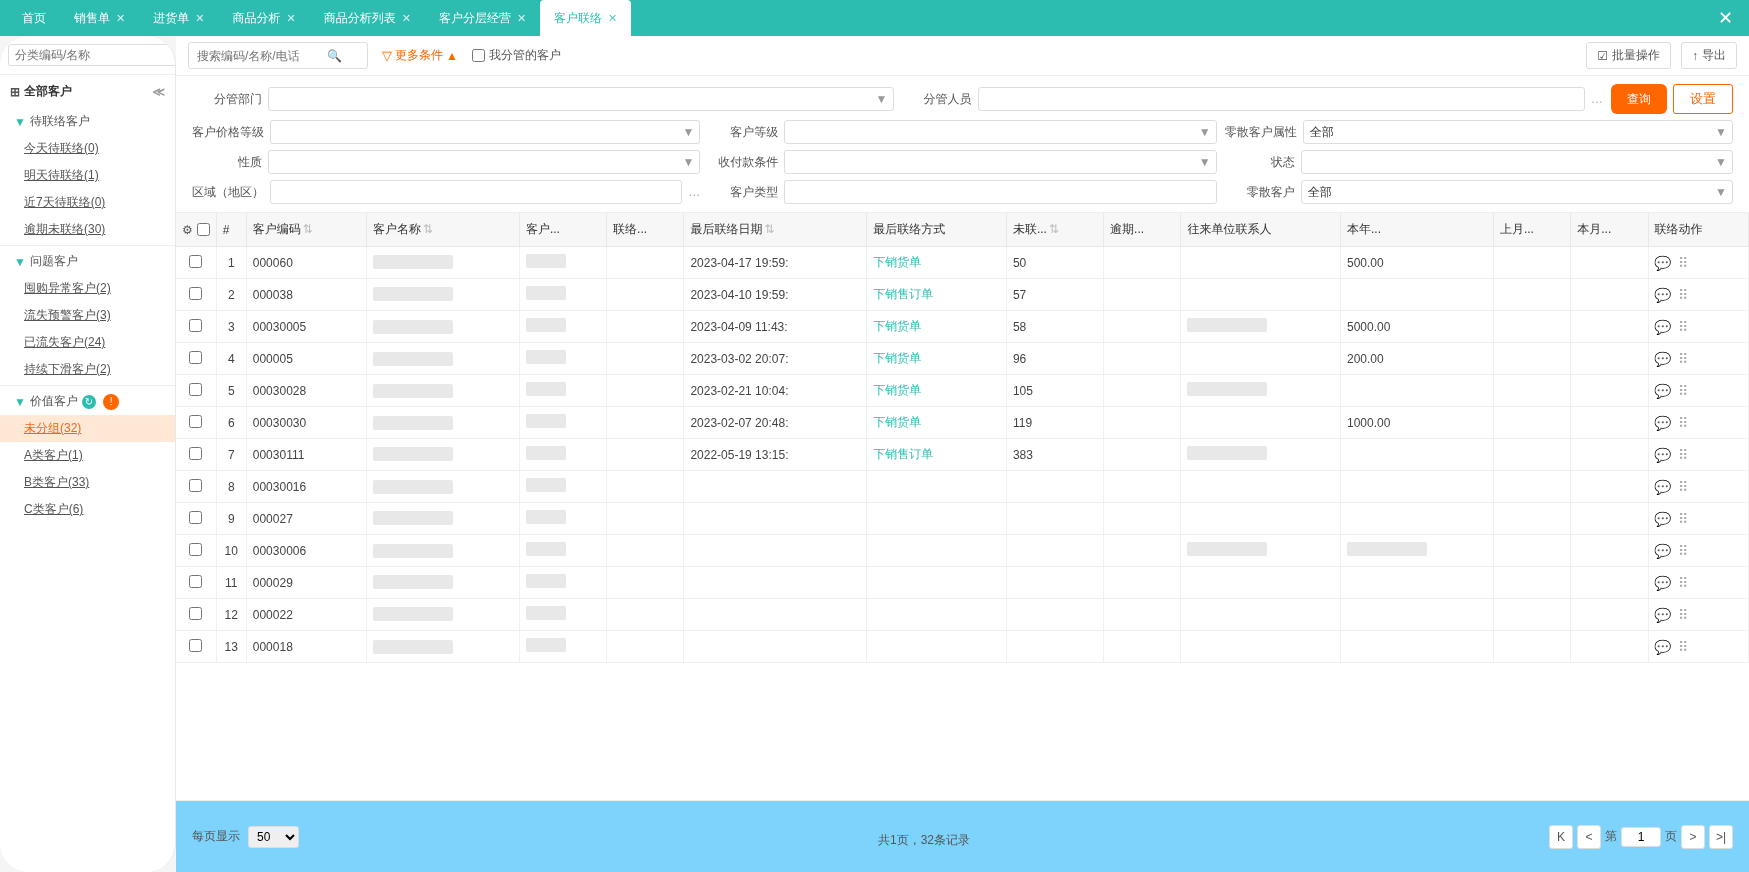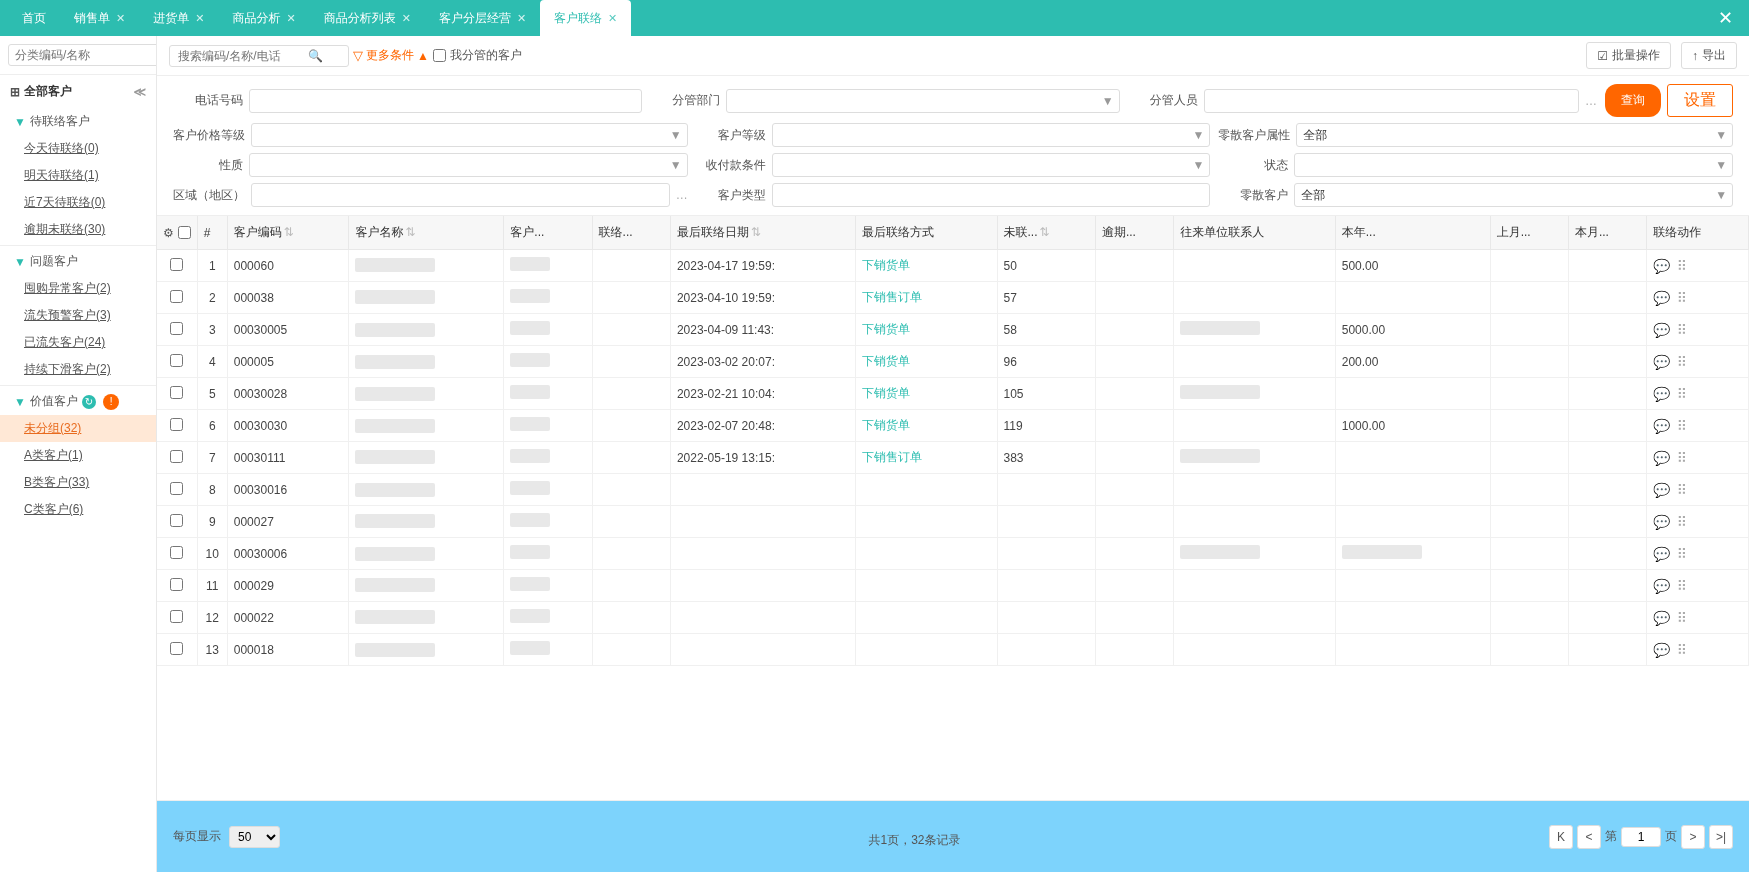--- a/index.html
+++ b/index.html
@@ -43,26 +43,27 @@
     }
 
     
     .main-layout {
       display: flex;
       height: calc(100vh - 36px);
     }
 
     
     .sidebar {
-      width: 157px;
+      width: 176px;
       background: #fff;
       border-right: 1px solid #e8e8e8;
       display: flex;
       flex-direction: column;
       overflow-y: auto;
+      border-radius: 29px;
     }
     .sidebar-search {
       display: flex;
       align-items: center;
       padding: 8px;
       border-bottom: 1px solid #eee;
     }
     .sidebar-search input {
       flex: 1;
       border: 1px solid #ddd;
@@ -127,25 +128,24 @@
       flex: 1;
       display: flex;
       flex-direction: column;
       overflow: hidden;
       background: #fff;
     }
 
     
     .filter-bar {
       display: flex;
-      align-items: center;
       padding: 6px 12px;
       background: #fff;
       border-bottom: 1px solid #eee;
-      gap: 4px;
+      gap: 14px;
     }
     .filter-search {
       display: flex;
       align-items: center;
       border: 1px solid #ddd;
       border-radius: 3px;
       padding: 3px 8px;
       width: 180px;
     }
     .filter-search input {
@@ -255,32 +255,32 @@
     .filter-btn-row {
       display: flex;
       gap: 6px;
       margin-left: auto;
     }
     .btn-query {
       background: #ff6600;
       color: #fff;
       border: none;
       padding: 5px 16px;
-      border-radius: 12px;
+      border-radius: 6px;
       cursor: pointer;
       font-size: 12px;
     }
     .btn-reset {
       background: #fff;
       color: #ff6600;
       border: 1px solid #ff6600;
       padding: 5px 16px;
       border-radius: 3px;
       cursor: pointer;
-      font-size: 16px;
+      font-size: 13px;
     }
 
     
     .table-area {
       flex: 1;
       overflow: auto;
       background: #fff;
     }
     table {
       width: 100%;
@@ -511,24 +511,20 @@
           <span>↑</span>
           <span>导出</span>
         </button>
       </div>
     </div>
 
     <div class="adv-filter">
 
       <div class="adv-filter-row">
         <div class="filter-field">
-          <label>电话号码</label>
-          <input type="text" style="">
-        </div>
-        <div class="filter-field">
           <label>分管部门</label>
           <div class="filter-select-wrap">
             <select><option></option></select>
             <span class="chevron">▼</span>
           </div>
         </div>
         <div class="filter-field">
           <label>分管人员</label>
           <input type="text" style="">
           <span style="color:#aaa;cursor:pointer;">…</span>

